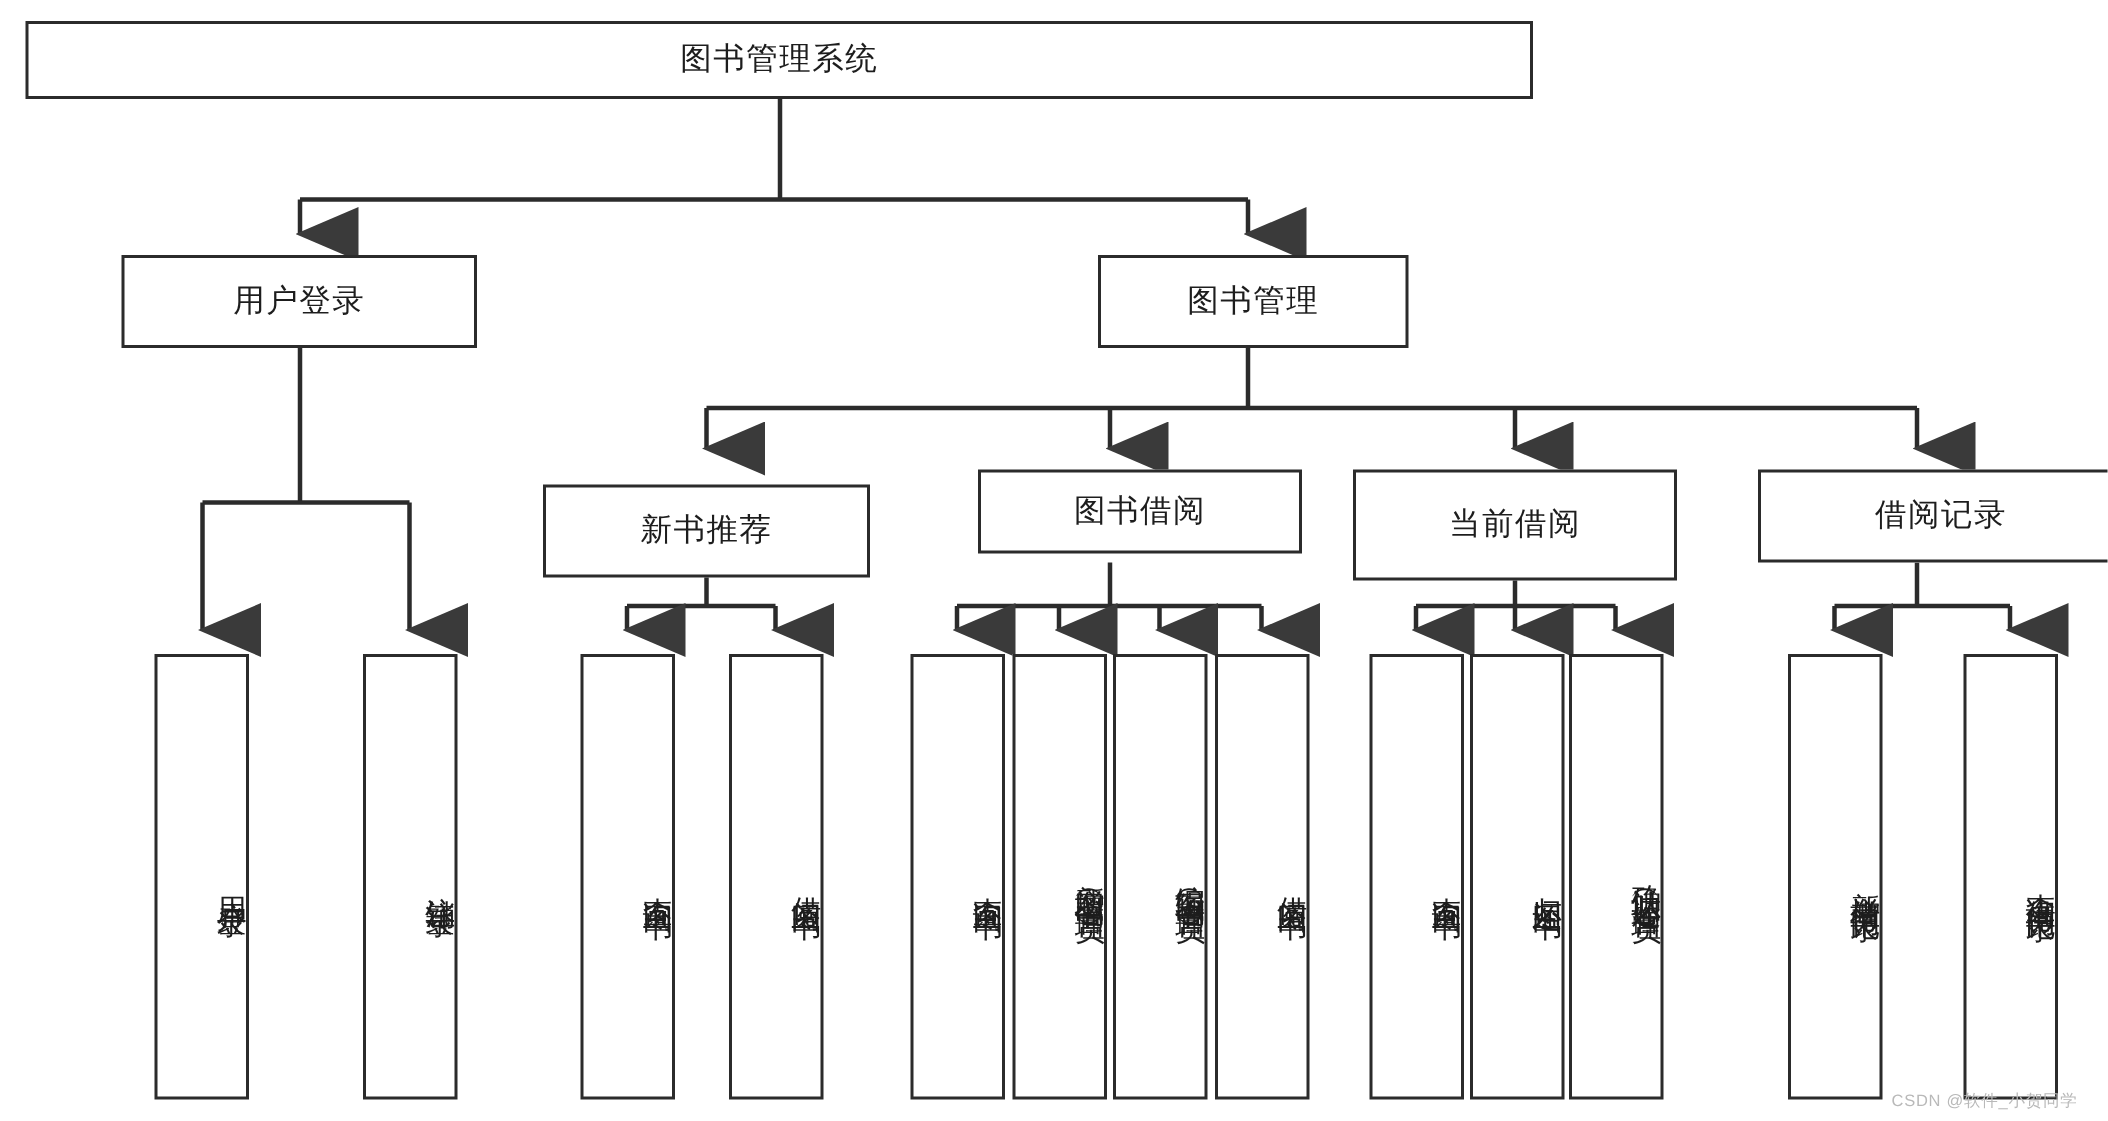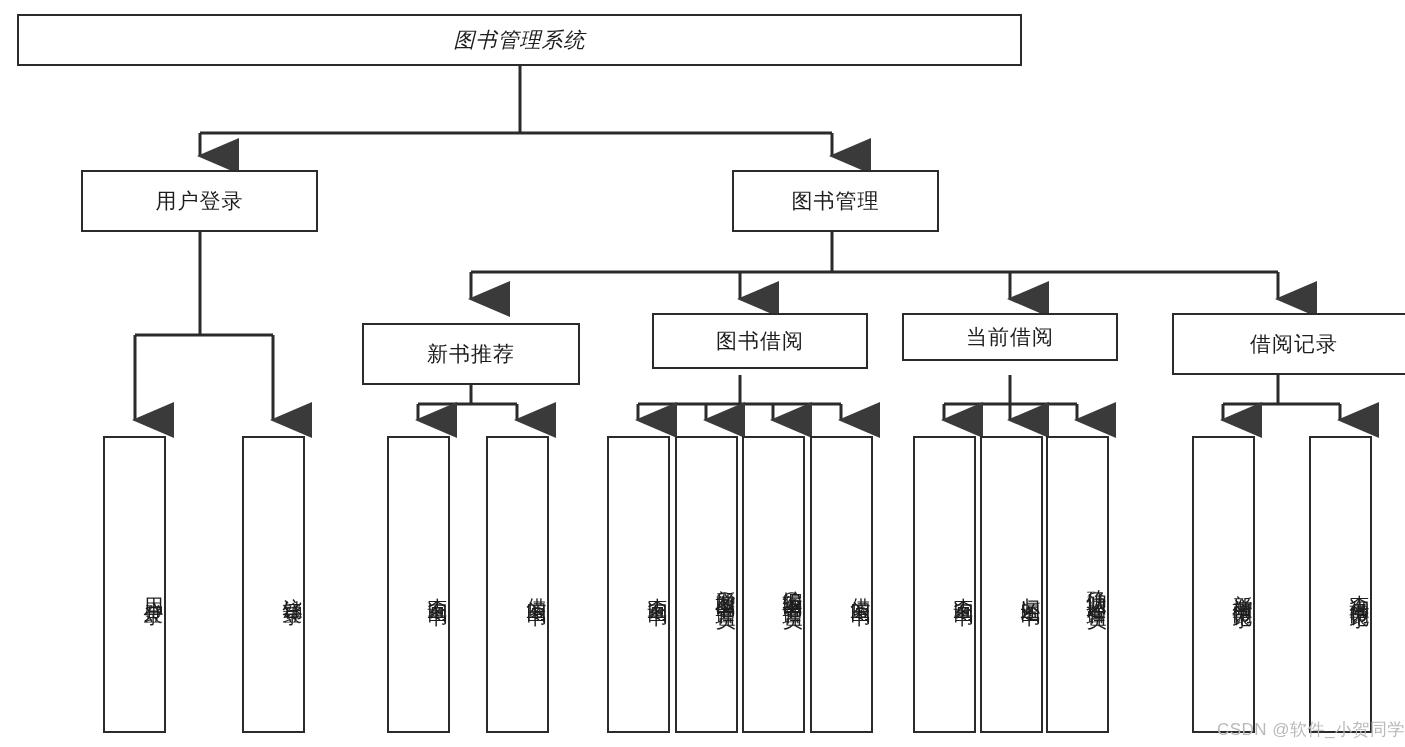--- a/index.html
+++ b/index.html
@@ -34,22 +34,22 @@
     letter-spacing:3px;
     line-height:1.0;
     padding-top:6px;
     align-items:flex-start;
     justify-content:center;
   }
   .node.vert.topalign{align-items:flex-start;}
   svg#edges{position:absolute;left:0;top:0;width:1405px;height:747px;z-index:1;}
   .watermark{
     position:absolute;
-    right:0;bottom:6px;
-    font-size:17px;
+    right:20px;bottom:6px;
+    font-size:11px;
     color:#b9b9b9;
     letter-spacing:0.5px;
     z-index:5;
     white-space:nowrap;
   }
 </style>
 </head>
 <body>
 
 <div id="diagram">
@@ -97,28 +97,28 @@
       <path d="M 1010 404 L 1010 420" marker-end="url(#arrow)"></path>
       <path d="M 1077 404 L 1077 420" marker-end="url(#arrow)"></path>
 
       <path d="M 1278 375 L 1278 404"></path>
       <path d="M 1223 404 L 1340 404"></path>
       <path d="M 1223 404 L 1223 420" marker-end="url(#arrow)"></path>
       <path d="M 1340 404 L 1340 420" marker-end="url(#arrow)"></path>
     </g>
   </svg>
 
-  <div class="node horiz" style="left:17px;top:14px;width:1005px;height:52px;font-style:italic;">图书管理系统</div>
+  <div class="node horiz" style="left:17px;top:14px;width:1005px;height:52px;">图书管理系统</div>
 
   <div class="node horiz" style="left:81px;top:170px;width:237px;height:62px;">用户登录</div>
   <div class="node horiz" style="left:732px;top:170px;width:207px;height:62px;">图书管理</div>
 
   <div class="node horiz" style="left:362px;top:323px;width:218px;height:62px;">新书推荐</div>
   <div class="node horiz" style="left:652px;top:313px;width:216px;height:56px;">图书借阅</div>
-  <div class="node horiz" style="left:902px;top:313px;width:216px;height:48px;">当前借阅</div>
+  <div class="node horiz" style="left:902px;top:313px;width:216px;height:74px;">当前借阅</div>
   <div class="node horiz" style="left:1172px;top:313px;width:244px;height:62px;">借阅记录</div>
 
   <div class="node vert" style="left:103px;top:436px;width:63px;height:297px;">用户登录</div>
   <div class="node vert" style="left:242px;top:436px;width:63px;height:297px;">注销登录</div>
 
   <div class="node vert" style="left:387px;top:436px;width:63px;height:297px;">查询图书</div>
   <div class="node vert" style="left:486px;top:436px;width:63px;height:297px;">借阅图书</div>
 
   <div class="node vert" style="left:607px;top:436px;width:63px;height:297px;">查询图书</div>
   <div class="node vert topalign" style="left:675px;top:436px;width:63px;height:297px;">新增图书（管理员）</div>

